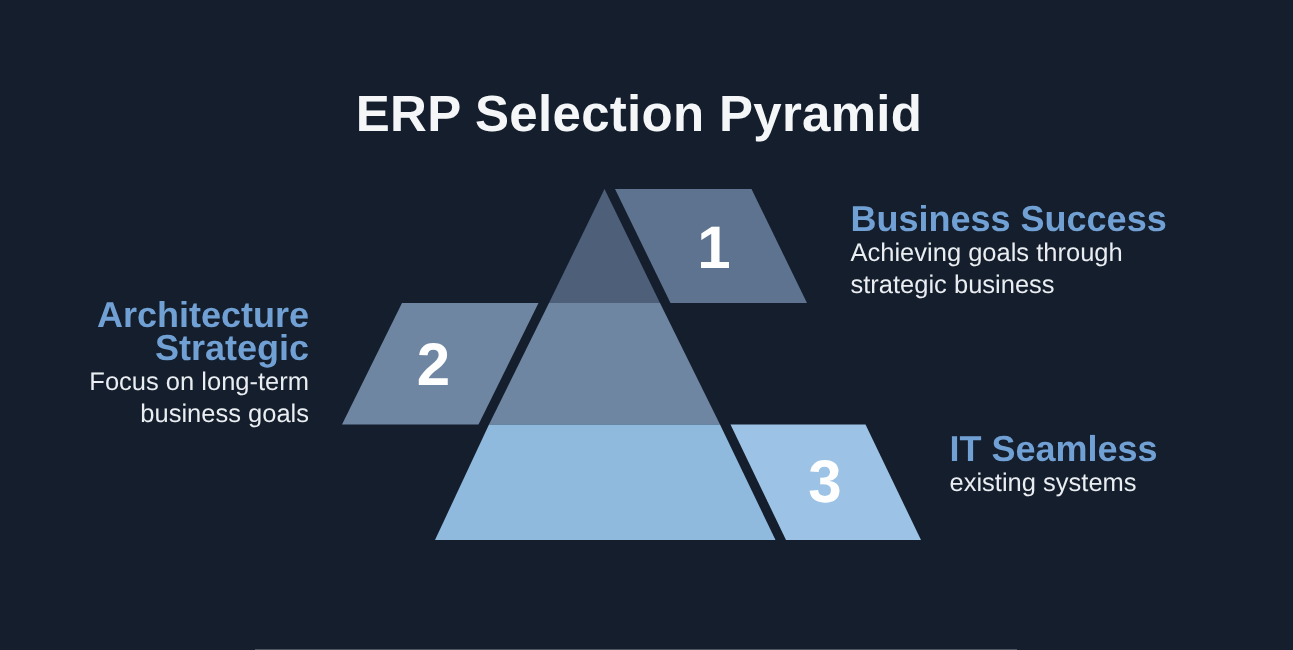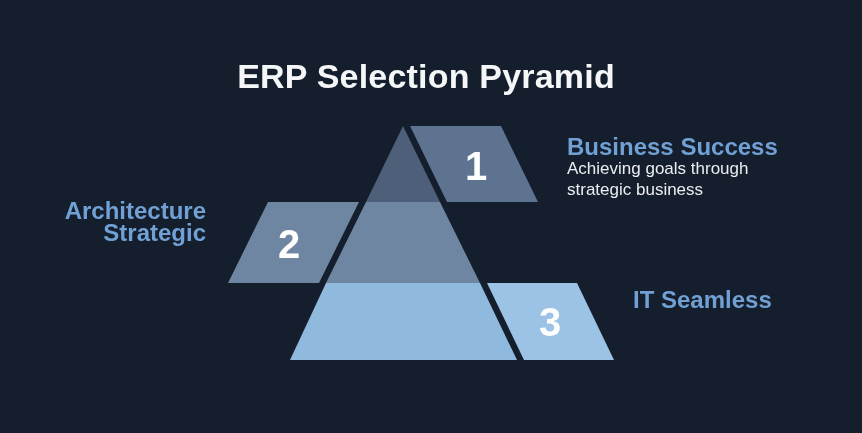--- a/index.html
+++ b/index.html
@@ -87,21 +87,26 @@
       <div>Achieving goals through</div>
       <div>strategic business</div>
     </div>
   </div>
 
   <div class="label label-2">
     <div class="heading">
       <div>Architecture</div>
       <div>Strategic</div>
     </div>
+    <div class="desc">
+      <div>Focus on long-term</div>
+      <div>business goals</div>
+    </div>
   </div>
 
   <div class="label label-3">
     <div class="heading">IT Seamless</div>
     <div class="desc">
+      <div>existing systems</div>
     </div>
   </div>
 
 </div>
 
 </body></html>

